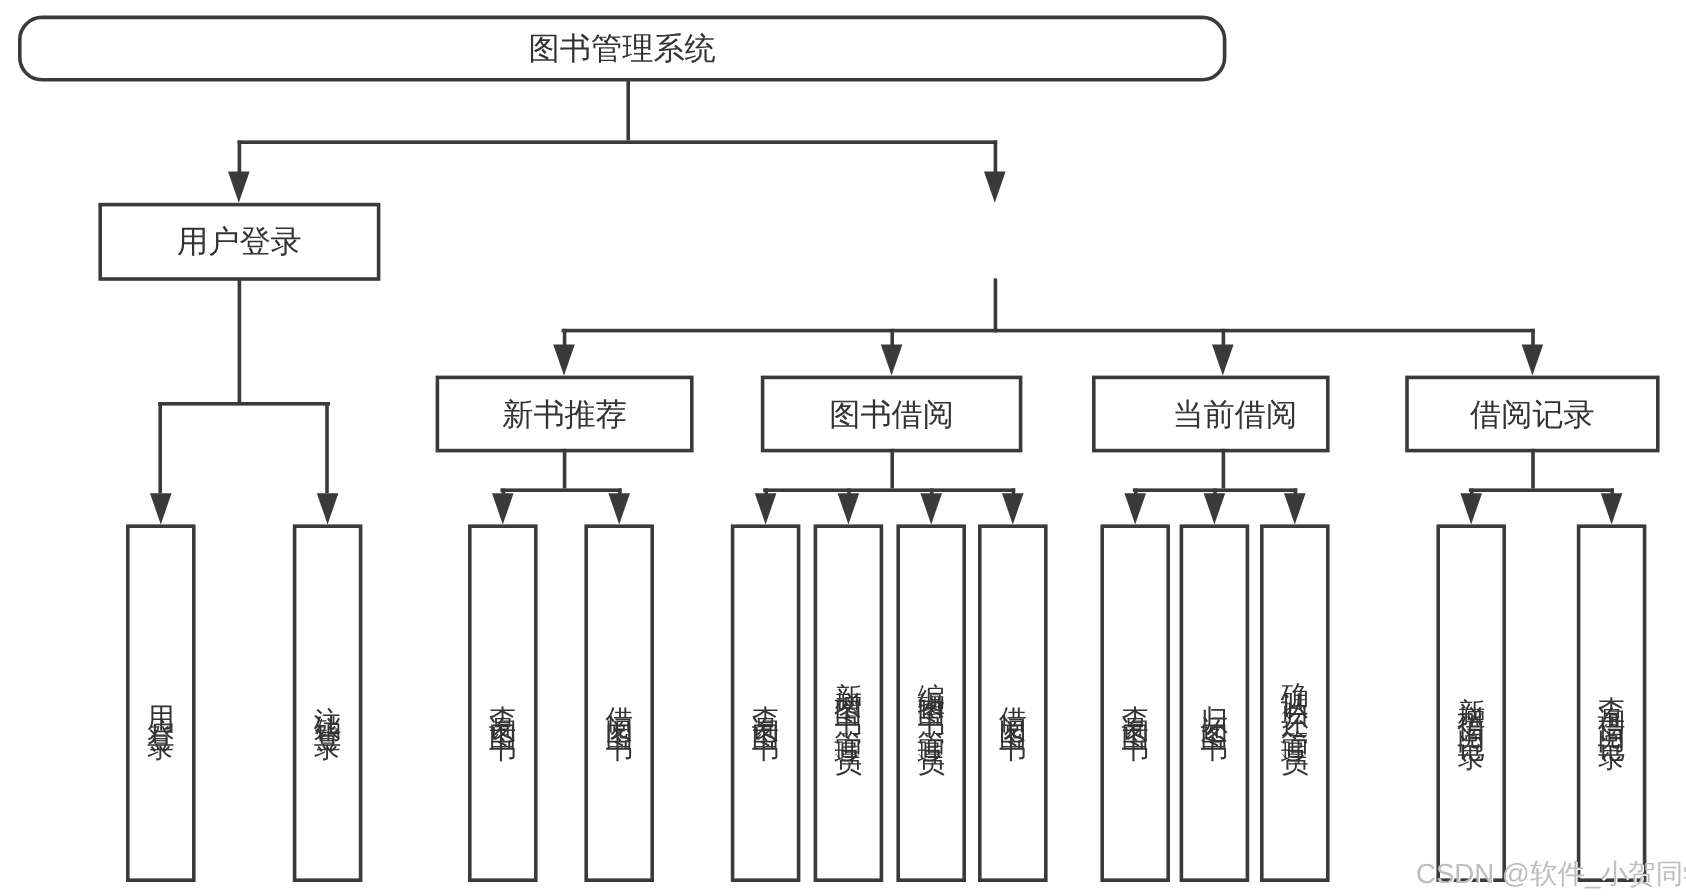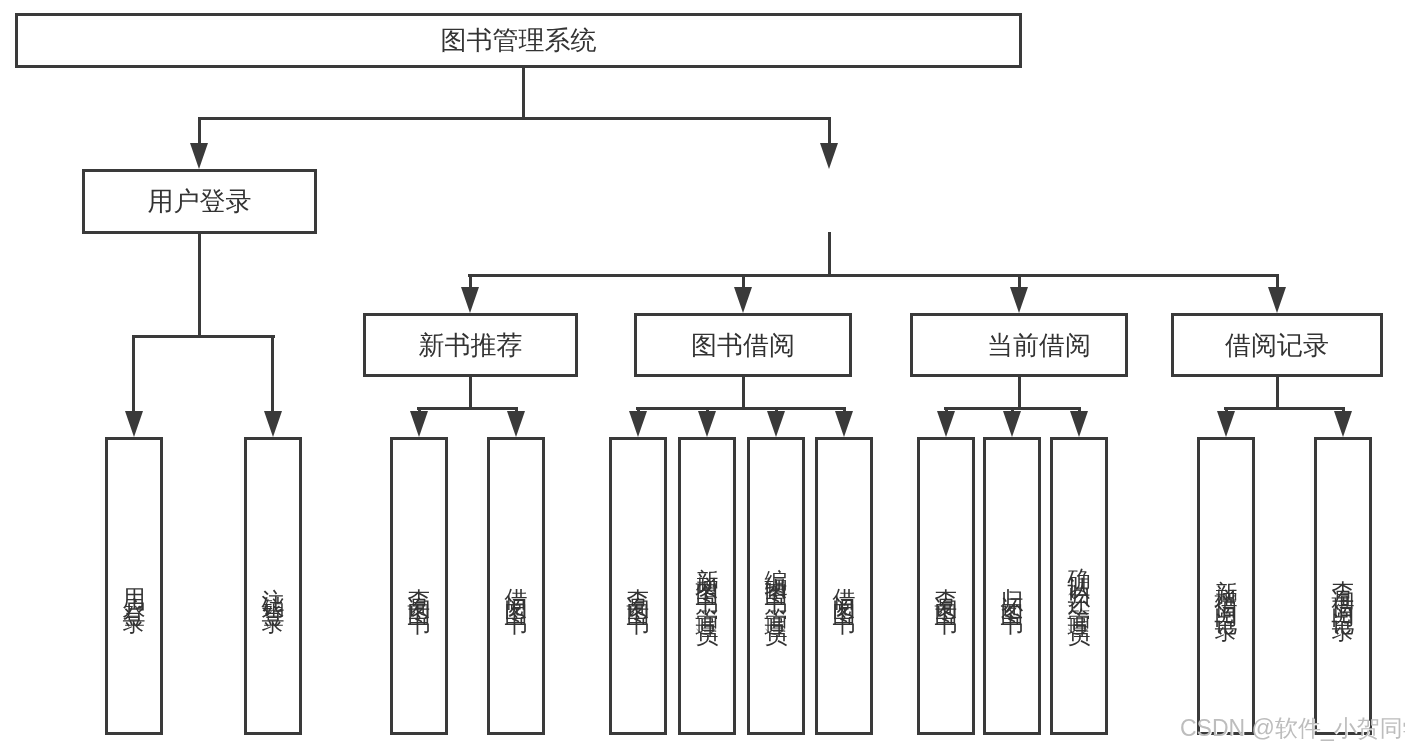--- a/index.html
+++ b/index.html
@@ -52,21 +52,21 @@
     text-shadow:1px 1px 0 #ffffff;
     z-index:5;
     white-space:nowrap;
   }
 </style>
 </head>
 <body>
 
 <div class="stage">
 
-  <div class="node" style="left:15px;top:13px;width:1007px;height:55px;">
+  <div class="node" style="left:15px;top:13px;width:1007px;height:55px;border-radius:20px;">
     <span class="lbl">图书管理系统</span>
   </div>
 
   <div class="vl" style="left:522px;top:66px;height:51px;"></div>
   <div class="hl" style="left:198px;top:117px;width:633px;"></div>
   <div class="vl" style="left:198px;top:117px;height:28px;"></div>
   <div class="ar" style="left:190px;top:143px;"></div>
   <div class="vl" style="left:828px;top:117px;height:28px;"></div>
   <div class="ar" style="left:820px;top:143px;"></div>
 
@@ -91,21 +91,21 @@
   <div class="ar" style="left:1010px;top:287px;"></div>
   <div class="vl" style="left:1276px;top:274px;height:15px;"></div>
   <div class="ar" style="left:1268px;top:287px;"></div>
 
   <div class="node" style="left:634px;top:313px;width:218px;height:64px;">
     <span class="lbl">图书借阅</span>
   </div>
   <div class="node" style="left:363px;top:313px;width:215px;height:64px;">
     <span class="lbl">新书推荐</span>
   </div>
-  <div class="node" style="left:910px;top:313px;width:218px;height:64px;padding-left:40px;">
+  <div class="node" style="left:910px;top:313px;width:198px;height:64px;padding-left:40px;">
     <span class="lbl">当前借阅</span>
   </div>
   <div class="node" style="left:1171px;top:313px;width:212px;height:64px;">
     <span class="lbl">借阅记录</span>
   </div>
 
   <div class="vl" style="left:469px;top:374px;height:33px;"></div>
   <div class="hl" style="left:417px;top:407px;width:101px;"></div>
   <div class="vl" style="left:418px;top:407px;height:7px;"></div>
   <div class="ar" style="left:410px;top:411px;"></div>

